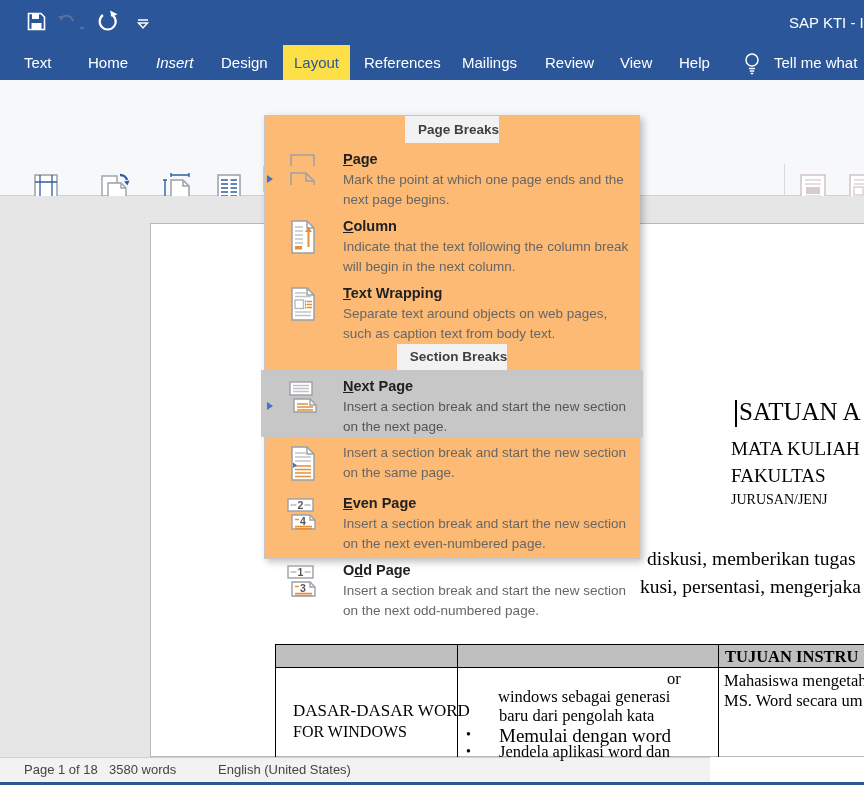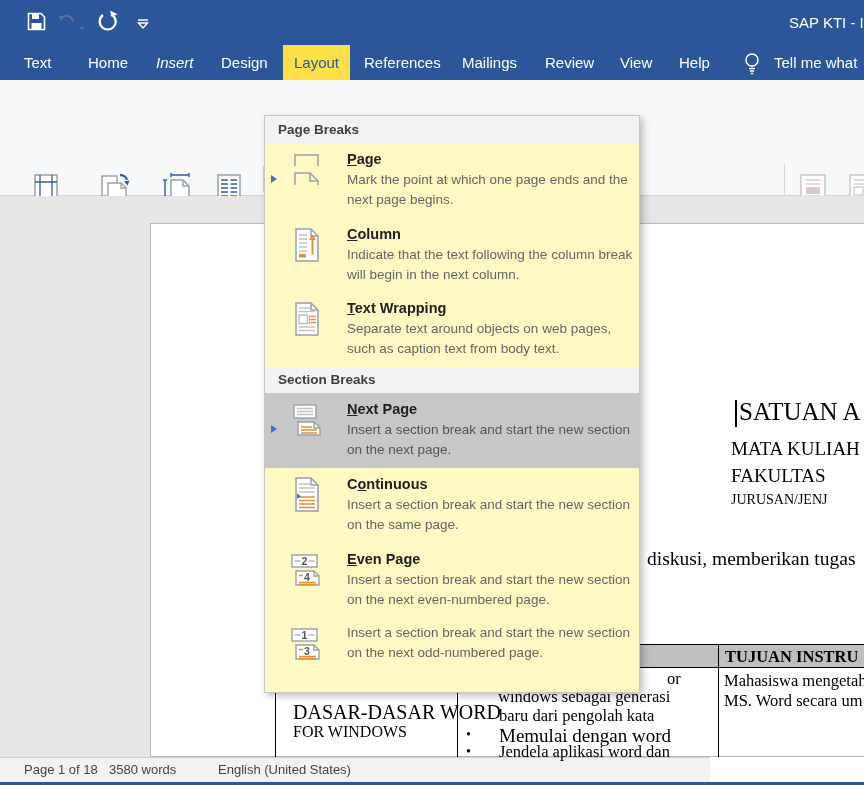--- a/index.html
+++ b/index.html
@@ -47,23 +47,23 @@
   .docarea{position:absolute;top:196px;left:0;width:864px;height:561px;background:#e6e6e6;}
   .page{position:absolute;left:150px;top:27px;width:780px;height:534px;background:#fff;
         border:1px solid #b8b8b8;box-sizing:border-box;}
   .dtext{position:absolute;font-family:"Liberation Serif",serif;color:#000;white-space:nowrap;z-index:2;}
   .tline{position:absolute;background:#000;z-index:2;}
   .thead-bg{position:absolute;background:#bfbfbf;border-top:1px solid #000;border-bottom:1px solid #000;
             box-sizing:border-box;z-index:1;}
   .bullet{position:absolute;font-family:"Liberation Serif",serif;font-size:14px;z-index:2;}
 
   
-  .menu{position:absolute;left:264px;top:115px;width:376px;height:578px;background:#fef9c3;
+  .menu{position:absolute;left:264px;top:115px;width:376px;height:444px;background:#fdba74;
         border:1px solid #c6c6c6;box-sizing:border-box;box-shadow:3px 3px 7px rgba(0,0,0,0.25);
-        z-index:10;display:flex;flex-direction:column;}
+        z-index:10;display:flex;flex-direction:column;align-items:center;}
   .m-hdr{flex:0 0 27px;background:#f2f2f2;font-size:13.5px;font-weight:bold;color:#3f3f3f;
          line-height:27px;padding-left:13px;}
   .mi{flex:1 1 0;display:flex;align-items:flex-start;padding:6px 8px 0 0;position:relative;box-sizing:border-box;}
   .mi.sel{background:#c7c7c7;}
   .mi-arrow{position:absolute;left:6px;top:32px;width:0;height:0;
             border:4px solid transparent;border-left:6px solid #4472c4;}
   .mi-icon{flex:0 0 52px;margin-left:16px;padding-top:2px;text-align:center;}
   .mi-text{flex:1;padding-left:14px;}
   .mi-title{font-size:14.5px;font-weight:bold;color:#212121;margin:2px 0 3px;}
   .mi-title .u{text-decoration:underline;}
@@ -255,29 +255,30 @@
   <div class="docarea">
     <div class="page"></div>
   </div>
 
   <span class="tline" style="left:735px;top:400px;width:1.5px;height:27px;"></span>
   <span class="dtext" style="left:739px;top:398px;font-size:25px;">SATUAN A</span>
   <span class="dtext" style="left:731px;top:438px;font-size:19px;">MATA KULIAH</span>
   <span class="dtext" style="left:731px;top:465px;font-size:19px;">FAKULTAS</span>
   <span class="dtext" style="left:731px;top:492px;font-size:14px;text-align:center;">JURUSAN/JENJ</span>
   <span class="dtext" style="left:647px;top:548px;font-size:19.5px;">diskusi, memberikan tugas</span>
+  <span class="dtext" style="left:640px;top:576px;font-size:19.5px;">kusi, persentasi, mengerjaka</span>
 
   <div class="thead-bg" style="left:275px;top:644px;width:589px;height:24px;"></div>
   <span class="tline" style="left:275px;top:644px;width:1px;height:113px;"></span>
   <span class="tline" style="left:457px;top:644px;width:1px;height:113px;"></span>
   <span class="tline" style="left:718px;top:644px;width:1px;height:113px;"></span>
   <span class="dtext" style="left:725px;top:647px;font-size:16.5px;font-weight:bold;z-index:2;">TUJUAN INSTRU</span>
   <span class="dtext" style="left:724px;top:671px;font-size:16.5px;">Mahasiswa mengetah</span>
   <span class="dtext" style="left:724px;top:691px;font-size:16.5px;">MS. Word secara um</span>
-  <span class="dtext" style="left:293px;top:701px;font-size:20px;">DASAR-DASAR WORD</span>
+  <span class="dtext" style="left:293px;top:701px;font-size:17px;">DASAR-DASAR WORD</span>
   <span class="dtext" style="left:293px;top:723px;font-size:16px;">FOR WINDOWS</span>
   <span class="dtext" style="left:667px;top:669px;font-size:16.5px;">or</span>
   <span class="dtext" style="left:498px;top:687px;font-size:16.5px;z-index:2;">windows sebagai generasi</span>
   <span class="dtext" style="left:499px;top:706px;font-size:16.5px;">baru dari pengolah kata</span>
   <span class="bullet" style="left:466px;top:727px;">•</span>
   <span class="dtext" style="left:499px;top:725px;font-size:19px;">Memulai dengan word</span>
   <span class="bullet" style="left:466px;top:744px;">•</span>
   <span class="dtext" style="left:499px;top:742px;font-size:16.5px;">Jendela aplikasi word dan</span>
 
   <div class="menu">
@@ -357,21 +358,20 @@
       <span class="mi-icon">
         <svg width="38" height="38" viewBox="0 0 38 38">
           <path d="M8 2 h15 l7 7 v26 h-22 z" fill="#fff" stroke="#9aa0a6" stroke-width="1.5"></path>
           <path d="M23 2 v7 h7" fill="none" stroke="#9aa0a6" stroke-width="1.5"></path>
           <path d="M11 8 h12 M11 12 h16 M11 16 h16" stroke="#c3c3c3" stroke-width="1.5"></path>
           <path d="M11 21 h16 M11 24.5 h16 M11 28 h16 M11 31.5 h16" stroke="#e2913a" stroke-width="1.7"></path>
           <path d="M9 17.5 l4 2.8 -4 2.8 z" fill="#4472c4"></path>
         </svg>
       </span>
       <div class="mi-text">
-        <div class="mi-title"><span>C</span><span class="u">o</span><span>ntinuous</span></div>
         <div class="mi-desc">Insert a section break and start the new section on the same page.</div>
       </div>
     </div>
 
     <div class="mi">
       <span class="mi-icon">
         <svg width="38" height="38" viewBox="0 0 38 38">
           <rect x="4" y="4" width="25" height="12" fill="#fff" stroke="#9aa0a6" stroke-width="1.4"></rect>
           <path d="M6.5 10 h6 M20.5 10 h6" stroke="#b9b9b9" stroke-width="1.4"></path>
           <text x="16.5" y="14" font-size="10.5" font-weight="bold" fill="#555" text-anchor="middle" font-family="Liberation Sans, sans-serif">2</text>
@@ -395,20 +395,21 @@
           <path d="M6.5 10 h6 M20.5 10 h6" stroke="#b9b9b9" stroke-width="1.4"></path>
           <text x="16.5" y="14" font-size="10.5" font-weight="bold" fill="#555" text-anchor="middle" font-family="Liberation Sans, sans-serif">1</text>
           <path d="M8 20 h18 l5 5 v9 h-23 z" fill="#fff" stroke="#9aa0a6" stroke-width="1.4"></path>
           <path d="M26 20 v5 h5" fill="none" stroke="#9aa0a6" stroke-width="1.4"></path>
           <path d="M11 24.5 h4" stroke="#e2913a" stroke-width="1.5"></path>
           <text x="19" y="29.5" font-size="10.5" font-weight="bold" fill="#555" text-anchor="middle" font-family="Liberation Sans, sans-serif">3</text>
           <path d="M11 31.5 h17 M11 33.5 h17" stroke="#e2913a" stroke-width="1.4"></path>
         </svg>
       </span>
       <div class="mi-text">
+        <div class="mi-title"><span>O</span><span class="u">d</span><span>d Page</span></div>
         <div class="mi-desc">Insert a section break and start the new section on the next odd-numbered page.</div>
       </div>
     </div>
   </div>
 
   <div class="statusbar">
     <span style="left:24px;">Page 1 of 18</span>
     <span style="left:109px;">3580 words</span>
     <span style="left:218px;">English (United States)</span>
   </div>

